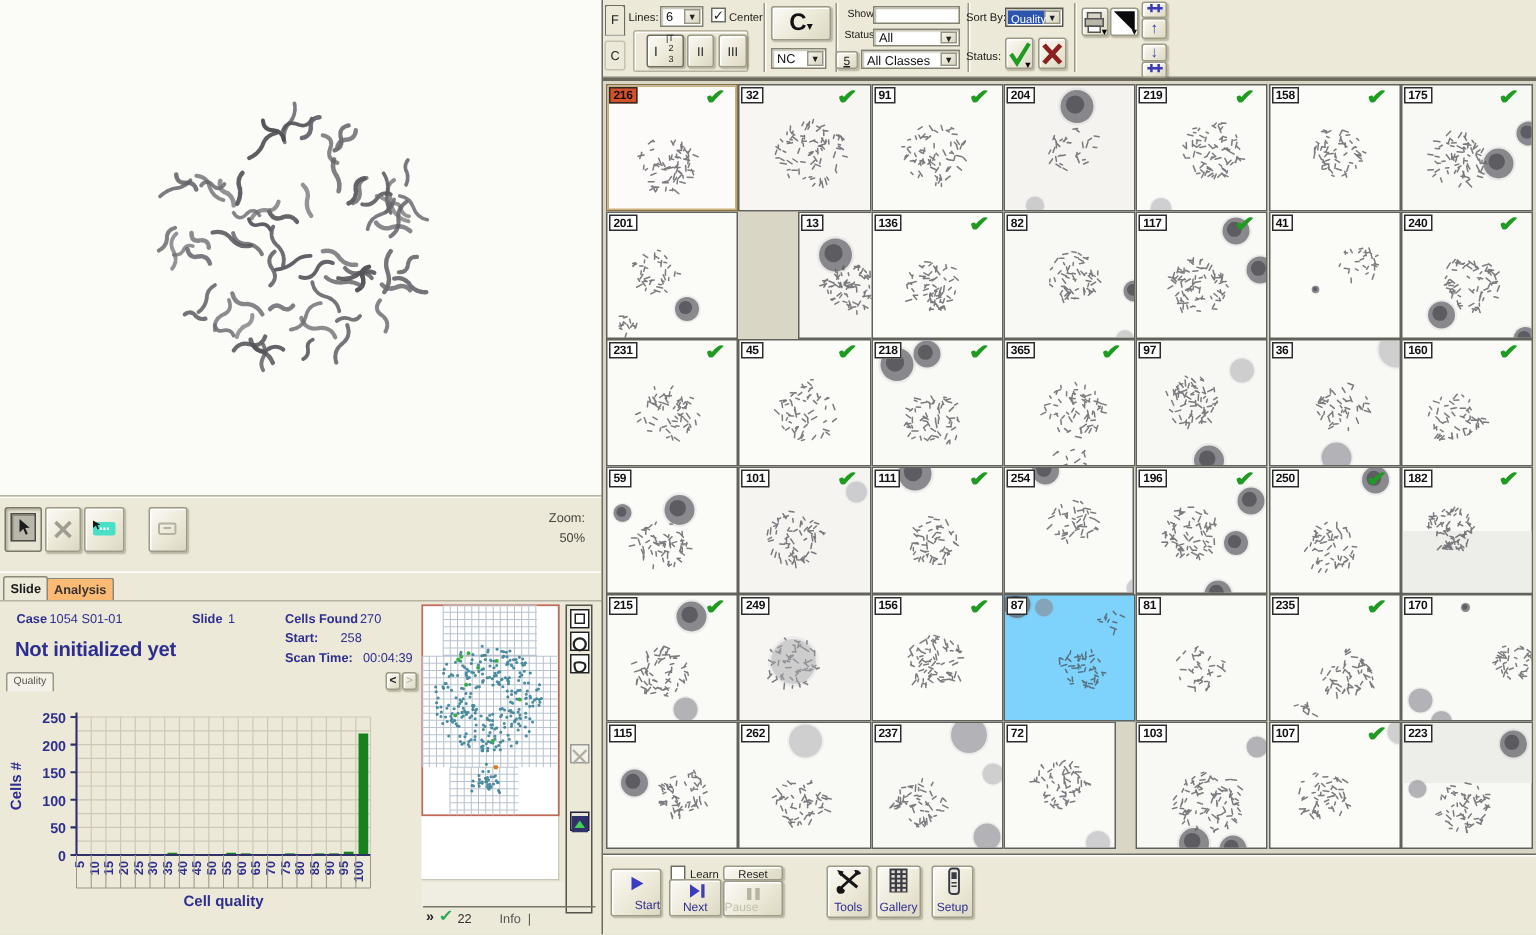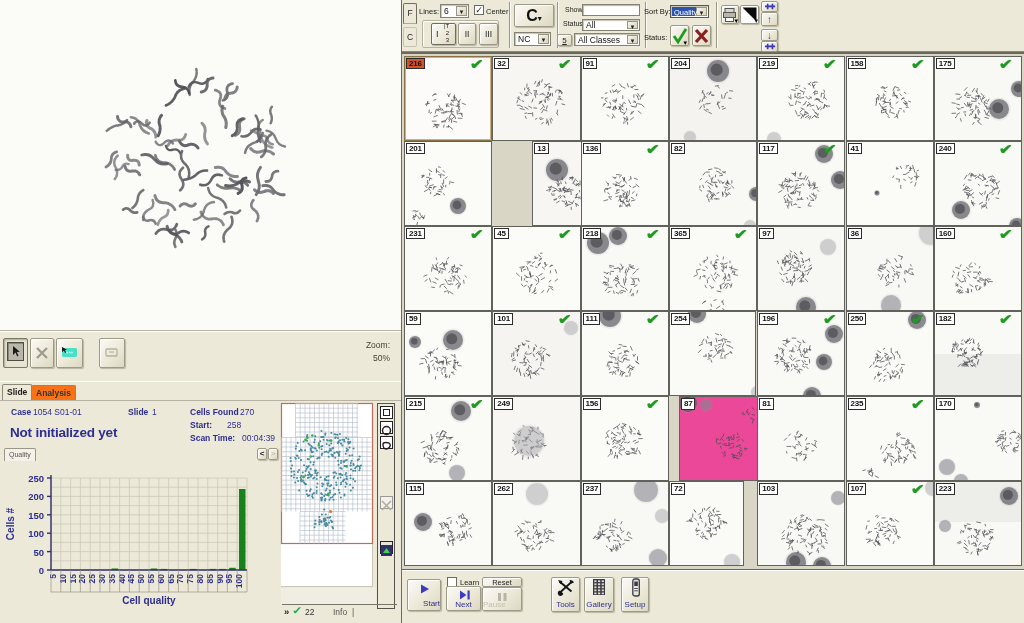--- a/index.html
+++ b/index.html
@@ -9,21 +9,21 @@
 .chk{position:absolute;right:9px;top:-1px;color:#1e9b20;font-size:14px;font-weight:bold;transform:scaleX(1.2)}
 .cell{position:absolute;border:1px solid #62625c;overflow:hidden}
 .tx{position:absolute;font-size:7.5px;color:#21211e;white-space:nowrap}
 .nv{position:absolute;font-size:8.5px;font-weight:bold;color:#2e2e91;white-space:nowrap}
 .nvv{position:absolute;font-size:8.5px;color:#2e2e91;white-space:nowrap}
 .sep{position:absolute;width:2px;border-left:1px solid #9a9786;border-right:1px solid #fdfcf7}
 .cbx{position:absolute;width:10px;height:10px;background:#fff;border:1px solid #6c6a5c;font-size:9px;line-height:8px;color:#222;text-align:center}
 .dd{position:absolute;background:#fff;border:1px solid #848270;box-shadow:inset 1px 1px 1px #c5c2b2;font-size:8.5px;color:#111}
 .dd .v{position:absolute;left:3px;top:1px}
 .da{position:absolute;right:1px;top:1px;bottom:1px;width:11px;background:linear-gradient(135deg,#f6f4ea,#d8d4bf);border:1px solid #979583;font-size:6px;color:#222;text-align:center;line-height:11px}
-.tab{position:absolute;background:#f97316;border:1px solid #8a887a;border-bottom:none;border-radius:2px 2px 0 0;font-size:8.5px;color:#1a1a1a;padding:2px 4px 0}
+.tab{position:absolute;background:#fdba74;border:1px solid #8a887a;border-bottom:none;border-radius:2px 2px 0 0;font-size:8.5px;color:#1a1a1a;padding:2px 4px 0}
 </style></head><body>
 <div class="abs" style="left:0;top:0;width:401px;height:330px;background:#fbfbf8;overflow:hidden"><svg width="401" height="330" viewBox="0 0 401 330">
       <rect width="401" height="330" fill="#fbfbf8"></rect>
       <path d="M266.5 130.6Q273.5 131.8 275.7 138.5Q277.9 145.2 284.9 146.5" stroke="#54545a" stroke-width="2.4" fill="none" opacity="0.73" stroke-linecap="round"></path>
       <path d="M254.6 189.8Q258.7 193.8 264.0 191.6Q269.4 189.1 273.4 193.4" stroke="#54545a" stroke-width="3.1" fill="none" opacity="0.73" stroke-linecap="round" stroke-dasharray="2.2 1.1"></path>
       <path d="M125.0 166.2Q126.3 172.4 132.4 171.0Q138.2 170.1 139.9 175.7" stroke="#6c6c72" stroke-width="3.0" fill="none" opacity="0.90" stroke-linecap="round" stroke-dasharray="2.2 1.1"></path>
       <path d="M183.0 167.8Q177.0 172.8 181.5 179.1Q185.7 185.4 180.1 190.4" stroke="#616167" stroke-width="2.7" fill="none" opacity="0.89" stroke-linecap="round" stroke-dasharray="2.2 1.1"></path>
       <path d="M271.9 106.7Q268.9 110.7 271.3 115.0Q272.5 119.2 270.7 123.2" stroke="#616167" stroke-width="2.5" fill="none" opacity="0.85" stroke-linecap="round" stroke-dasharray="2.2 1.1"></path>
       <path d="M215.3 167.5Q222.4 165.9 226.3 172.0Q230.7 177.1 237.4 176.5" stroke="#6c6c72" stroke-width="3.0" fill="none" opacity="0.81" stroke-linecap="round" stroke-dasharray="2.2 1.1"></path>
       <path d="M176.8 224.3Q173.9 232.0 166.1 229.4Q158.8 227.9 155.4 234.5" stroke="#54545a" stroke-width="2.8" fill="none" opacity="0.88" stroke-linecap="round" stroke-dasharray="2.2 1.1"></path>
@@ -456,21 +456,21 @@
       <circle cx="52" cy="76" r="8" fill="#84848c" opacity="0.55"></circle>
     </svg><span class="lbl" style="background:#fff">215</span><span class="chk">✔</span></div>
 <div class="cell" style="left:492.3px;top:396.1px;width:88.3px;height:85.2px;background:#f7f6f3;"><svg width="88" height="85" viewBox="0 0 88 85">
       <path d="M26.2 43.1l-0.4 3.4M27.6 37.2l-1.6 1.2M43.0 44.8l2.9 2.4M20.6 36.1l1.1 1.3M41.0 32.8l-2.4 2.0M34.4 48.0l-3.6 0.2M40.6 50.7l-3.1 0.1M24.2 37.3l3.0 1.5M35.3 39.8l-2.4 1.2M31.3 39.6l2.7 3.1M44.5 57.2l-2.0 1.0M29.0 52.1l-1.1 4.0M30.0 28.4l1.1 1.2M50.1 36.8l-0.0 3.3M23.8 44.6l-2.7 1.8M40.4 30.8l-2.5 0.1M48.2 43.0l-3.3 1.6M38.8 49.7l0.2 1.7M46.9 49.1l1.9 0.2M21.6 52.3l-2.7 3.0M35.6 33.0l1.6 0.6M44.1 42.8l0.1 2.5M24.6 54.0l0.4 1.9M25.2 55.7l-3.4 2.1M23.0 44.1l-1.1 1.8M34.1 40.0l-1.9 3.4M48.3 46.2l0.8 1.5M43.3 35.5l2.8 1.8M53.2 48.4l-2.1 0.3M19.4 43.1l2.6 1.5M38.7 57.1l1.7 2.5M36.9 34.4l0.7 3.4M29.1 44.0l1.4 0.9M35.4 60.0l-0.2 1.8M43.4 49.9l4.1 0.2M51.0 46.6l-1.9 0.7M38.1 54.8l0.2 2.5M30.0 58.5l-0.4 3.9M40.9 49.3l-3.0 2.0M45.0 30.1l-0.1 2.3M47.2 35.4l2.1 1.8M27.6 35.4l-1.7 2.6M37.2 37.4l-1.9 0.3M43.5 58.4l2.0 0.9M39.1 51.6l-1.6 1.8M28.9 52.5l-1.6 1.7M35.9 42.3l3.2 2.7M28.1 33.5l-2.7 1.4M39.5 31.9l-0.6 2.5M39.6 33.2l3.4 2.1M39.4 57.9l1.0 3.1M36.9 30.0l2.4 1.2M49.7 47.4l2.0 1.8M27.7 53.1l1.9 2.7M45.4 48.4l-3.5 1.5M29.2 43.5l4.1 0.7M33.0 40.7l0.5 2.0M35.8 39.9l-2.8 2.8M19.9 50.1l0.4 2.5M33.7 54.5l1.8 1.9" stroke="#4a4a50" stroke-width="1.0" fill="none" stroke-linecap="round" opacity="0.72"></path>
       <circle cx="36" cy="44" r="16.8" fill="#b8b8bc" opacity="0.15"></circle>
       <circle cx="36" cy="44" r="15" fill="#a8a8ac" opacity="0.45"></circle>
     </svg><span class="lbl" style="background:#fff">249</span></div>
 <div class="cell" style="left:580.6px;top:396.1px;width:88.3px;height:85.2px;background:#fbfbf8;"><svg width="88" height="85" viewBox="0 0 88 85">
       <path d="M30.4 35.4l-1.2 1.4M29.7 35.1l2.6 2.5M33.4 40.2l-2.2 0.6M33.5 55.5l-0.0 1.6M55.9 35.8l1.7 2.2M49.1 51.6l3.1 2.0M35.4 58.1l-0.2 3.3M52.5 52.0l-1.6 1.2M47.2 55.9l-2.4 1.2M51.2 55.7l-3.8 0.6M48.9 34.5l0.3 2.6M34.6 29.7l-3.3 2.1M47.5 44.9l-2.0 1.1M37.4 56.2l2.5 1.8M32.8 58.8l-0.5 2.2M33.3 43.4l2.1 1.1M38.1 35.7l-0.1 2.1M32.3 42.9l-1.5 2.1M51.5 36.8l1.9 0.0M25.3 44.2l0.3 2.5M33.7 49.3l-3.0 1.1M39.1 49.5l-2.1 2.4M35.4 29.1l0.8 3.2M25.4 39.5l-1.9 1.5M29.4 40.9l0.7 1.6M37.2 47.7l2.9 1.2M35.2 35.6l1.7 0.5M38.9 52.2l-1.7 1.7M39.0 30.1l1.4 1.2M42.9 37.0l0.8 2.7M53.8 43.3l-2.7 1.1M35.6 44.0l2.8 0.0M39.9 29.2l2.0 2.5M40.3 41.1l0.9 1.6M39.0 42.5l-2.1 1.6M33.2 42.1l-2.1 2.3M44.3 45.3l-1.7 0.1M47.6 29.2l1.1 3.8M49.5 32.2l0.4 2.4M56.6 33.2l0.6 3.0M49.5 51.2l3.0 0.7M28.7 56.4l-2.5 3.0M32.0 37.4l2.9 1.3M55.4 50.8l-1.1 3.9M42.4 52.7l-2.7 0.2M41.6 44.0l-2.3 2.8M56.5 44.7l-3.5 1.6M39.9 32.2l1.7 3.8M29.1 52.3l0.9 2.1M41.8 39.2l0.7 3.7M53.0 53.9l-0.0 2.0M55.4 36.6l2.9 1.4M46.8 34.3l1.7 1.5M40.6 26.6l3.6 1.0M43.3 27.7l-2.2 2.6M37.6 27.0l-1.0 1.6M37.0 45.6l-3.2 0.7M55.4 36.7l3.6 0.7M32.4 45.3l-1.6 2.0M43.2 55.4l2.3 2.3M56.8 53.5l1.6 3.4M41.2 50.5l1.5 1.2M24.8 36.6l1.8 3.7M30.4 55.7l-0.5 1.8M27.1 33.3l-2.6 2.6M41.8 28.2l1.8 1.1M44.4 54.3l2.5 0.2M35.6 49.8l-1.4 1.5M38.8 53.6l-2.1 2.2M60.4 41.5l-3.7 0.2M45.6 57.4l1.7 0.1M51.6 30.4l1.9 2.1M50.7 55.8l3.7 1.1M28.7 52.4l-0.3 2.8M25.0 46.2l2.5 1.1M33.1 58.3l2.5 1.3" stroke="#4a4a50" stroke-width="1.0" fill="none" stroke-linecap="round" opacity="0.72"></path>
     </svg><span class="lbl" style="background:#fff">156</span><span class="chk">✔</span></div>
-<div class="cell" style="left:668.9px;top:396.1px;width:88.3px;height:85.2px;background:#ec4899;margin-left:10px;"><svg width="88" height="85" viewBox="0 0 88 85">
+<div class="cell" style="left:668.9px;top:396.1px;width:88.3px;height:85.2px;background:#7dd3fc;"><svg width="88" height="85" viewBox="0 0 88 85">
       <path d="M53.0 42.2l-1.6 0.1M57.1 48.7l-0.9 1.4M41.1 46.0l-3.7 1.1M60.0 54.0l-0.4 3.8M53.9 37.6l-0.2 3.0M46.4 46.8l-3.9 0.4M36.5 41.5l2.2 1.1M53.8 48.1l-0.8 2.6M61.9 55.9l-1.0 2.0M60.2 48.2l-2.8 1.5M52.4 59.6l2.8 1.2M41.9 42.1l2.0 1.8M52.0 57.7l2.2 0.8M42.4 39.7l-2.1 3.5M54.4 57.6l-0.9 3.9M51.1 39.1l1.0 2.5M50.2 41.8l-1.7 1.6M54.3 41.0l-0.9 1.8M64.5 51.2l2.6 0.4M57.5 36.1l0.4 1.8M55.6 58.6l2.6 0.3M40.3 49.3l1.1 2.1M36.2 42.2l0.4 3.7M51.8 50.8l-2.7 0.4M50.3 40.5l-3.8 0.7M43.8 36.9l-0.6 2.3M60.0 50.3l1.5 1.7M48.4 48.4l-3.7 0.1M53.2 46.4l-2.1 0.1M51.5 56.7l2.4 1.6M41.8 55.4l1.9 1.5M49.3 46.4l1.1 1.7M58.8 47.4l1.7 1.8M56.8 61.3l2.5 0.6M62.0 57.6l-1.9 2.1M59.5 42.0l-2.4 2.6M59.2 55.6l-1.7 0.6M48.7 45.7l0.4 3.3M64.8 51.6l0.6 1.7M55.0 60.3l1.9 0.8M59.3 39.7l-2.9 1.0M62.0 42.4l1.4 1.8M44.8 54.3l0.3 3.0M59.9 52.9l2.3 1.2M48.4 39.6l1.0 4.1M45.6 58.7l-2.1 0.3" stroke="#4a4a50" stroke-width="1.0" fill="none" stroke-linecap="round" opacity="0.72"></path>
       <path d="M69.4 16.0l-0.9 1.8M76.8 13.1l2.8 1.3M71.9 17.5l2.6 0.6M67.9 12.2l-1.6 2.9M72.2 10.6l1.8 2.0M63.0 17.4l2.0 0.3M73.4 22.4l-1.1 3.7M63.7 15.8l-1.9 0.3M70.3 21.0l3.8 1.5M67.8 14.5l-0.8 1.9" stroke="#4a4a50" stroke-width="1.0" fill="none" stroke-linecap="round" opacity="0.72"></path>
       <circle cx="8" cy="6" r="10.3" fill="#9a9aa0" opacity="0.15"></circle>
       <circle cx="8" cy="6" r="9" fill="#55555c" opacity="0.65"></circle>
       <circle cx="6.9" cy="4.9" r="5.0" fill="#303036" opacity="0.5"></circle>
       <circle cx="26" cy="8" r="6.7" fill="#a8a8ae" opacity="0.15"></circle>
       <circle cx="26" cy="8" r="6" fill="#84848c" opacity="0.55"></circle>
     </svg><span class="lbl" style="background:#fff">87</span></div>
 <div class="cell" style="left:757.2px;top:396.1px;width:88.3px;height:85.2px;background:#f9f9f6;"><svg width="88" height="85" viewBox="0 0 88 85">
       <path d="M48.2 57.6l-0.7 2.7M38.5 47.6l1.8 0.3M36.9 39.1l1.1 3.8M40.7 34.1l-1.9 1.2M28.9 49.4l3.9 0.1M55.8 53.7l-2.0 0.3M42.3 39.8l-4.2 0.3M56.2 48.2l2.5 2.4M34.6 49.2l2.9 2.4M40.6 56.1l2.7 0.5M51.7 46.6l-3.3 0.5M37.3 49.1l-0.5 1.8M28.6 41.0l-2.2 2.3M43.7 57.4l-2.0 1.4M57.4 45.6l-0.4 3.4M47.8 49.5l1.1 3.8M43.9 54.2l-1.9 2.3M48.9 40.8l-1.3 2.3M34.0 60.5l3.8 0.9M39.6 35.5l-1.0 2.0M50.5 51.1l-3.5 1.4M28.4 54.5l0.6 1.6M48.0 60.3l-1.9 3.2M48.4 60.6l-2.5 1.9M47.2 57.3l-2.1 0.1M56.6 43.6l2.0 0.8M42.3 38.9l-1.4 1.4M40.1 44.2l1.8 1.4M38.7 56.6l-0.5 1.8M38.4 56.7l2.7 0.5M32.4 37.0l-1.6 1.8M42.0 37.1l2.4 1.3M53.6 46.7l2.3 1.5M38.6 60.9l0.3 3.0M43.8 37.5l-2.7 2.3M40.5 45.8l2.5 3.2" stroke="#4a4a50" stroke-width="1.0" fill="none" stroke-linecap="round" opacity="0.72"></path>

